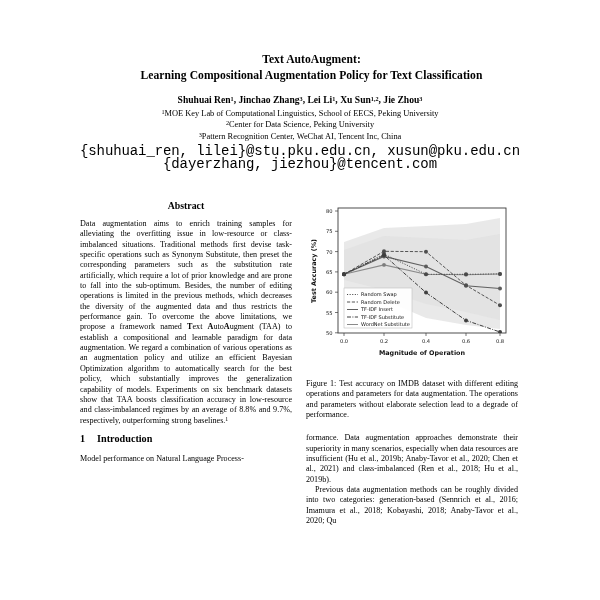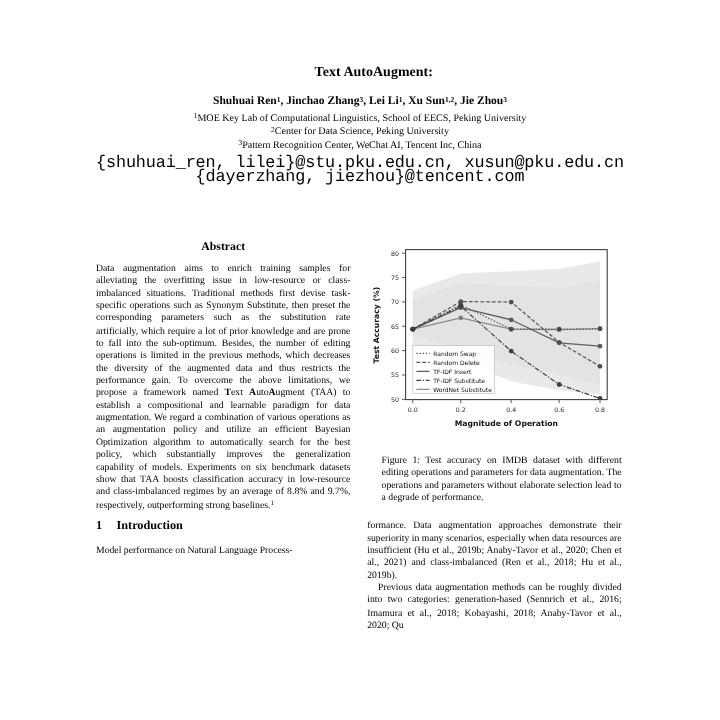--- a/index.html
+++ b/index.html
@@ -107,21 +107,21 @@
   }
   
   .figure-wrap {
     width: 212px;
     margin: 0 0 6px 0;
   }
   .figcaption {
     font-size: 8.1px;
     line-height: 10.3px;
     text-align: justify;
-    margin: 7px 0 0 12px;
+    margin: 7px 0 0 0;
   }
   svg.chart { display: block; }
   .tick-lbl {
     font-family: "DejaVu Sans", sans-serif;
     font-size: 5.2px;
     fill: #222;
   }
   .ax-lbl {
     font-family: "DejaVu Sans", sans-serif;
     font-size: 6.4px;
@@ -135,20 +135,21 @@
   }
 </style>
 </head>
 <body>
 
 <div class="page">
 
   <div class="title-block">
     <div class="paper-title">
       <div>Text AutoAugment:</div>
+      <div>Learning Compositional Augmentation Policy for Text Classification</div>
     </div>
 
     <div class="authors">
       <span>Shuhuai Ren</span><sup>1</sup>,
       <span>Jinchao Zhang</span><sup>3</sup>,
       <span>Lei Li</span><sup>1</sup>,
       <span>Xu Sun</span><sup>1,2</sup>,
       <span>Jie Zhou</span><sup>3</sup>
     </div>
 

